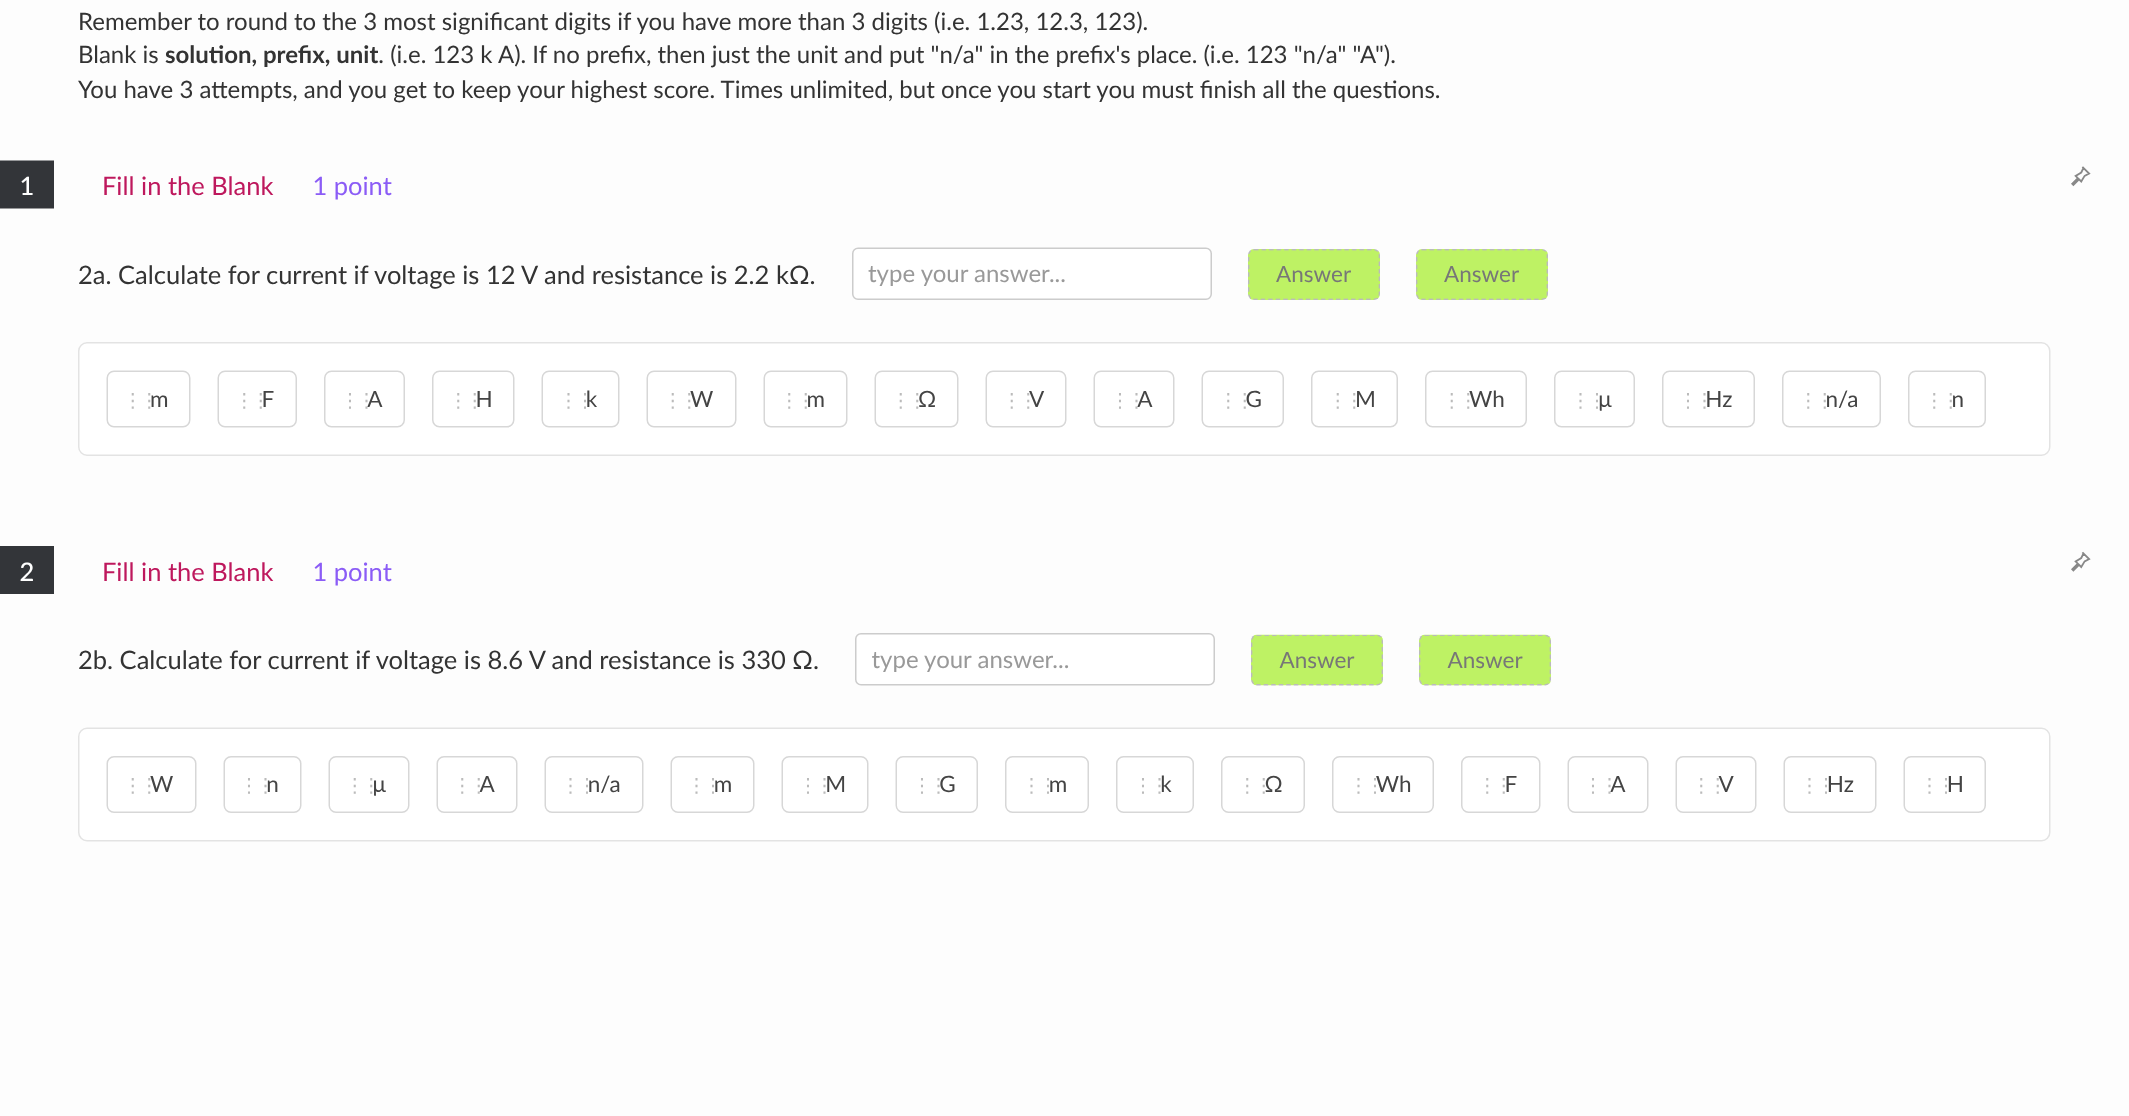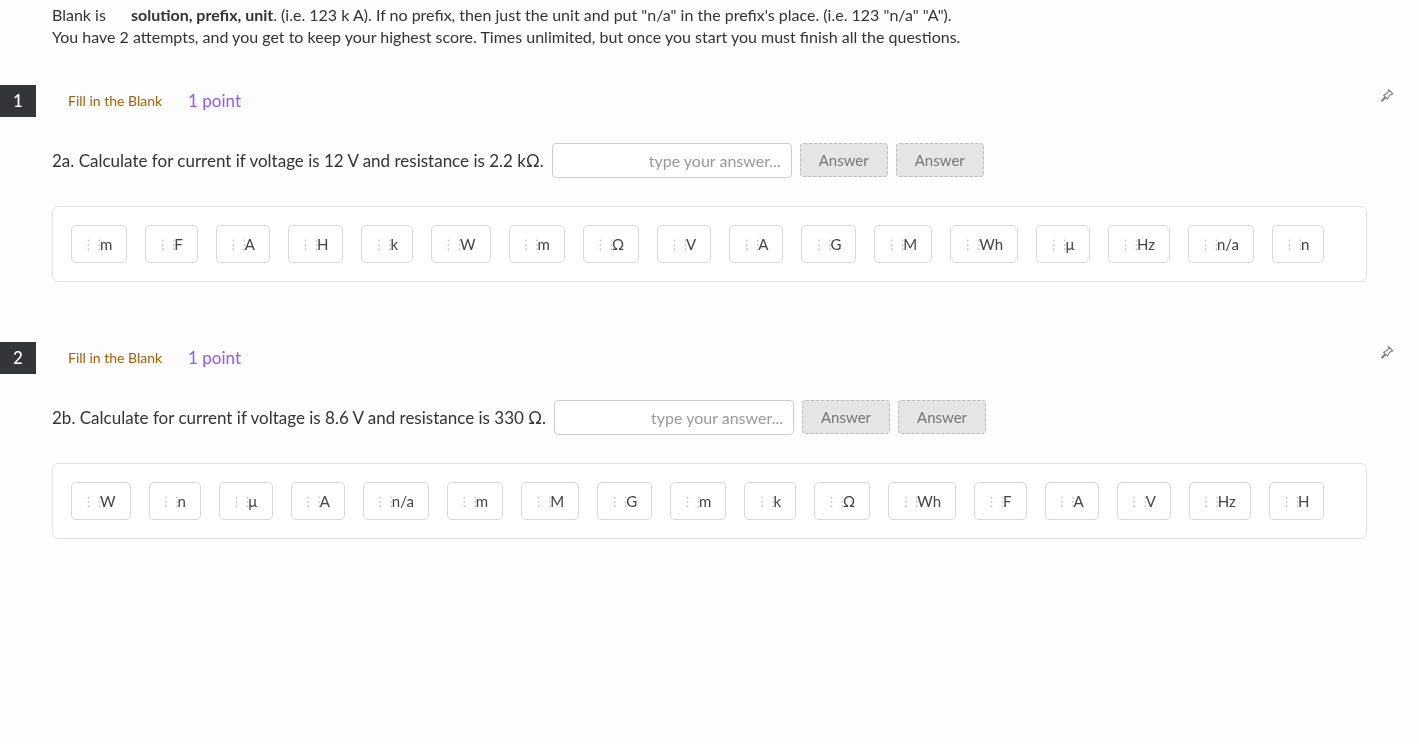--- a/index.html
+++ b/index.html
@@ -11,77 +11,77 @@
     height: 744px;
     overflow: hidden;
     position: relative;
   }
   .instructions {
     padding: 4px 0 0 52px;
     font-size: 16px;
     line-height: 1.4;
     color: #333;
   }
-  .instructions .strong { font-weight: 700; margin-left: 21px; }
+  .instructions .strong { font-weight: 700; }
   .question-block { margin-top: 36px; position: relative; }
   .q-header {
     display: flex;
     align-items: center;
     gap: 20px;
     position: relative;
     padding-right: 40px;
   }
   .q-num {
     background: #333539;
     color: #fff;
     width: 36px;
     height: 32px;
     display: flex;
     align-items: center;
     justify-content: center;
     font-size: 17px;
     font-weight: 500;
   }
-  .q-type { font-size: 14px; color: #a16207; margin-left: 12px; }
+  .q-type { font-size: 17px; color: #be185d; margin-left: 12px; }
   .q-points { font-size: 17px; color: #8b5cf6; margin-left: 6px; }
   .pin-icon {
     position: absolute;
     right: 24px;
     top: 2px;
     color: #888;
     font-size: 18px;
     cursor: pointer;
   }
   .q-body { padding: 26px 52px 0 52px; }
   .prompt-row {
     display: flex;
     align-items: center;
-    gap: 8px;
+    gap: 24px;
     font-size: 17px;
     color: #333;
     flex-wrap: wrap;
   }
   .ans-input {
     border: 1px solid #ccc;
     border-radius: 4px;
     padding: 7px 10px;
     font-size: 16px;
     color: #888;
     background: #fff;
     width: 240px;
     border-style: solid;
   }
-  .ans-input.empty { color: #999; text-align: right; }
+  .ans-input.empty { color: #999; }
   .ans-slot {
     border: 1px dashed #bbb;
     border-radius: 4px;
     padding: 7px 18px;
     font-size: 15px;
     color: #777;
-    background: #e5e5e5;
+    background: #bef264;
   }
   .tile-container {
     margin-top: 28px;
     border: 1px solid #e3e3e3;
     border-radius: 6px;
     padding: 18px 18px;
     display: flex;
     flex-wrap: wrap;
     gap: 18px;
     background: #fff;
@@ -114,24 +114,25 @@
     position: absolute;
     left: 0;
     top: 0;
   }
   .pin-svg { width: 18px; height: 18px; }
 </style>
 </head>
 <body>
 
 <div class="instructions">
+  <div>Remember to round to the 3 most significant digits if you have more than 3 digits (i.e. 1.23, 12.3, 123).</div>
   <div>
     <span>Blank is </span><span class="strong">solution, prefix, unit</span><span>. (i.e. 123 k A). If no prefix, then just the unit and put "n/a" in the prefix's place. (i.e. 123 "n/a" "A").</span>
   </div>
-  <div>You have 2 attempts, and you get to keep your highest score. Times unlimited, but once you start you must finish all the questions.</div>
+  <div>You have 3 attempts, and you get to keep your highest score. Times unlimited, but once you start you must finish all the questions.</div>
 </div>
 
 <div class="question-block">
   <div class="q-header">
     <div class="q-num">1</div>
     <span class="q-type">Fill in the Blank</span>
     <span class="q-points">1 point</span>
     <span class="pin-icon">
       <svg class="pin-svg" viewBox="0 0 24 24" fill="none" stroke="currentColor" stroke-width="1.6">
         <path d="M15 3l6 6-4 2-3 5-2-2-5 5-1-1 5-5-2-2 5-3 2-4z" transform="rotate(0 12 12)"></path>

